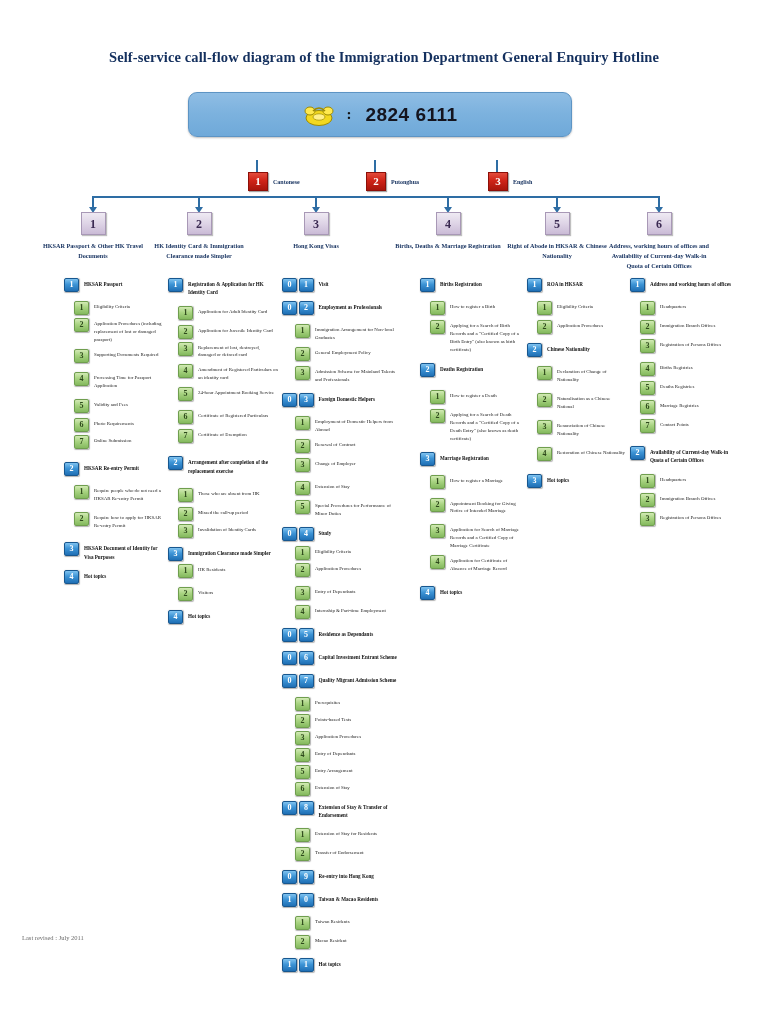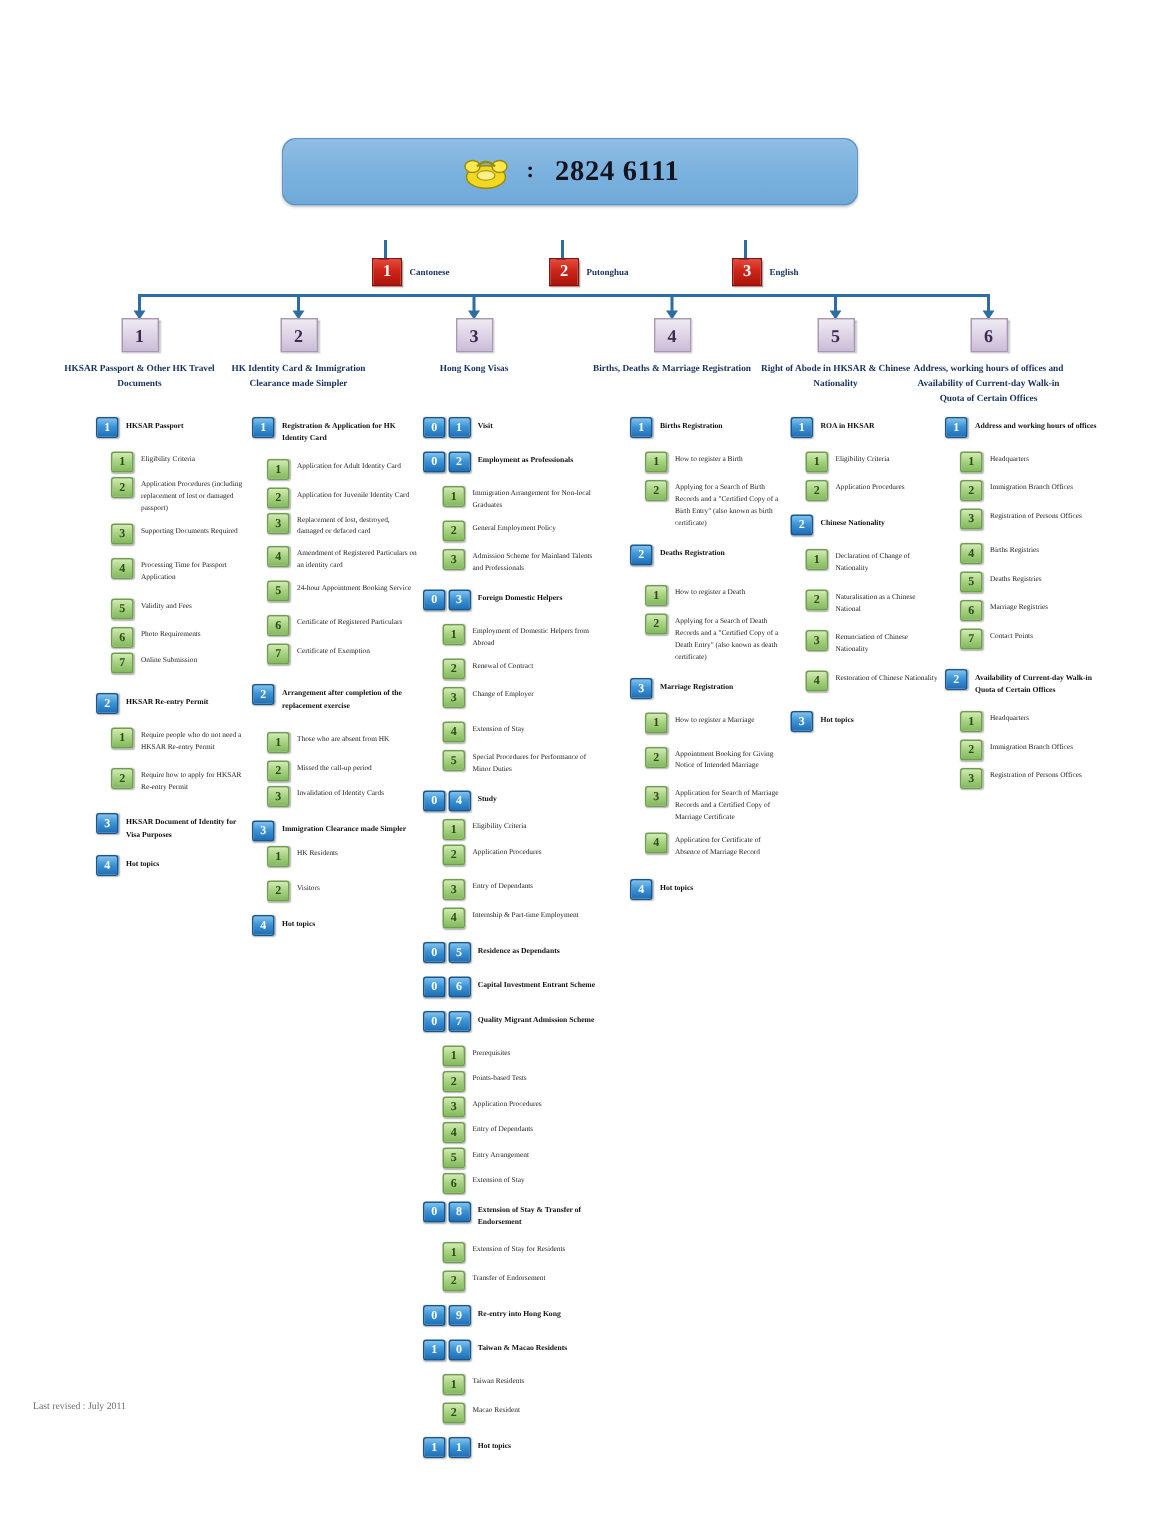--- a/index.html
+++ b/index.html
@@ -28,21 +28,21 @@
     position:absolute;left:188px;top:92px;width:382px;height:43px;
     background:linear-gradient(180deg,#8fbde4 0%,#7cb2de 48%,#6fa9d9 100%);
     border:1px solid #5d94c4;
     border-radius:9px;
     box-shadow:0 1px 2px rgba(0,0,0,.25);
     display:flex;align-items:center;justify-content:center;gap:12px;
   }
   .phone-icon{width:34px;height:26px;position:relative;display:block;}
   .hotline-colon{font-size:15px;font-weight:bold;color:#111;margin:0 2px 0 -2px;}
   .hotline-number{
-    font-family:Liberation Serif, serif;
+    font-family:Liberation Sans, sans-serif;
     font-weight:bold;font-size:19px;color:#14141e;letter-spacing:.5px;
   }
 
   
   .conn{position:absolute;background:#2e6da4;}
   .vline{width:2px;}
   .hline{height:2px;}
   .arrow{
     position:absolute;width:0;height:0;
     border-left:4px solid transparent;border-right:4px solid transparent;
@@ -129,20 +129,21 @@
   .footer{
     position:absolute;left:22px;top:934px;
     font-family:"Liberation Serif",serif;font-size:6.5px;color:#6d6d6d;
   }
 </style>
 </head>
 <body>
 
 <div class="page">
 
+  <div class="title">Self-service call-flow diagram of the Immigration Department General Enquiry Hotline</div>
 
   <div class="hotline">
     <span class="phone-icon">
       <svg viewBox="0 0 34 26" width="34" height="26">
         <ellipse cx="17" cy="16" rx="13" ry="7.5" fill="#f2d820" stroke="#9c8a05" stroke-width="1"></ellipse>
         <ellipse cx="8" cy="9" rx="5" ry="4" fill="#ffe94f" stroke="#9c8a05" stroke-width="1"></ellipse>
         <ellipse cx="26" cy="9" rx="5" ry="4" fill="#ffe94f" stroke="#9c8a05" stroke-width="1"></ellipse>
         <path d="M11 9 Q17 3 23 9" fill="none" stroke="#9c8a05" stroke-width="1.6"></path>
         <ellipse cx="17" cy="15" rx="6" ry="3.2" fill="#fff08a" stroke="#9c8a05" stroke-width=".7"></ellipse>
       </svg>

